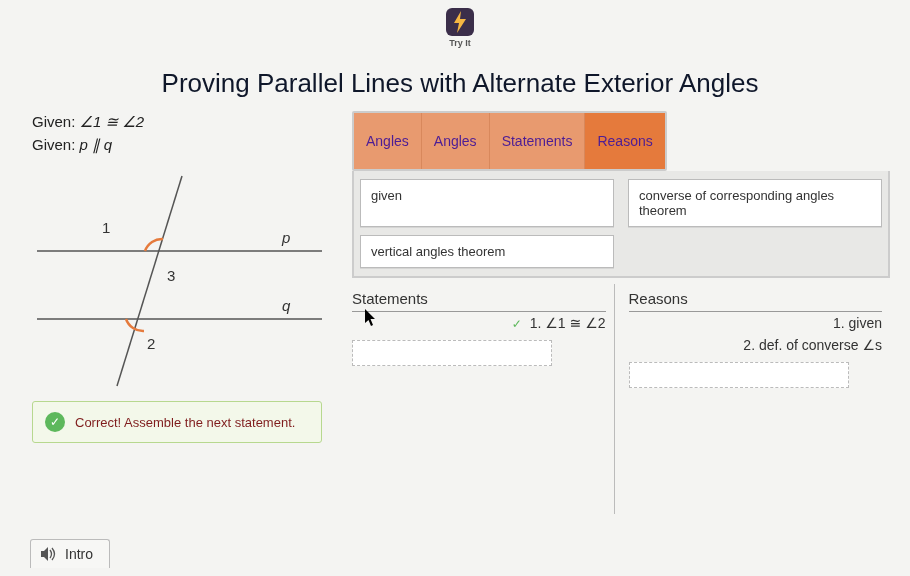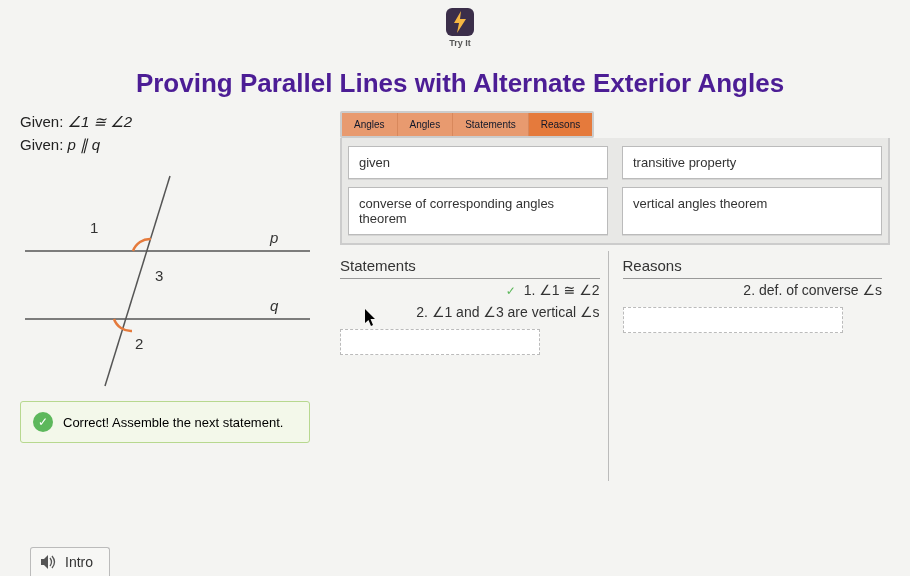--- a/index.html
+++ b/index.html
@@ -29,29 +29,29 @@
     height: 28px;
     margin: 0 auto 2px;
     background: #3b2e4a;
     border-radius: 6px;
     position: relative;
   }
   .tryit-icon svg { position:absolute; top:3px; left:6px; }
   .tryit-label { font-size: 9px; color:#555; font-weight:bold; }
   .title {
     font-size: 26px;
-    font-weight: bold;
-    color: #4c1d95;
+    font-weight: normal;
+    color: #0f172a;
   }
   .content {
     display: flex;
     padding: 4px 20px 0 20px;
     gap: 10px;
   }
-  .left-col { width: 310px; position: relative; }
+  .left-col { width: 310px; position: relative; margin-left: 12px; }
   .given-prove { font-size: 15px; color:#222; line-height:1.5; }
   .given-prove .math { font-style: italic; }
   .diagram-box {
     margin-top: 15px;
     position: relative;
     height: 220px;
   }
   .diagram-box svg { display:block; }
   .feedback {
     margin-top: 10px;
@@ -63,32 +63,32 @@
     padding: 10px 12px;
     border-radius: 3px;
     width: 290px;
   }
   .feedback .chk {
     width: 20px; height: 20px; border-radius: 50%;
     background: #5db85c; color:#fff; font-size:12px;
     display:flex; align-items:center; justify-content:center;
     flex-shrink:0;
   }
-  .feedback .msg { font-size: 13px; color:#000000; }
+  .feedback .msg { font-size: 13px; color:#7f1d1d; }
   .right-col { flex: 1; }
   .tabs {
     display: flex;
     border: 2px solid #ccc;
     background: #e8e8e6;
     border-radius: 2px;
   }
   .tab {
-    padding: 6px 12px;
-    font-size: 10px;
-    color: #0f172a;
+    padding: 20px 12px;
+    font-size: 14px;
+    color: #4c1d95;
     background: #e89a6f;
     border-right: 1px solid #d8885c;
     cursor: pointer;
   }
   .tab.active {
     background: #e57a3c;
   }
   .tab:last-child { border-right:none; }
   .tiles-panel {
     border: 2px solid #ccc;
@@ -145,21 +145,21 @@
     position: absolute;
     left: 365px;
     top: 309px;
     font-size: 16px;
     color: #000;
     pointer-events:none;
   }
   .footer {
     position: absolute;
     left: 30px;
-    bottom: 0;
+    bottom: 8px;
   }
   .intro-btn {
     display: flex;
     align-items: center;
     gap: 6px;
     border: 1px solid #bbb;
     border-bottom: none;
     background: #f7f7f5;
     padding: 6px 16px 6px 10px;
     font-size: 14px;
@@ -222,41 +222,40 @@
     <div>
       <div class="tabs" style="display:inline-flex;">
         <div class="tab">Angles</div>
         <div class="tab">Angles</div>
         <div class="tab">Statements</div>
         <div class="tab active">Reasons</div>
       </div>
     </div>
     <div class="tiles-panel">
       <div class="tile">given</div>
-      <div class="tile">transitive property</div>
       <div class="tile">converse of corresponding angles theorem</div>
       <div class="tile">vertical angles theorem</div>
     </div>
 
     <div class="proof">
       <div class="proof-col" style="min-height:230px;">
         <div class="proof-head">Statements</div>
         <div class="proof-line">
           <span class="chkmark">✓</span>
           <span>1.</span>
           <span>∠1 ≅ ∠2</span>
         </div>
-        <div class="proof-line" style="padding-left:18px;">
-          <span>2.</span>
-          <span>∠1 and ∠3 are vertical ∠s</span>
-        </div>
         <div class="drop"></div>
       </div>
       <div class="proof-col">
         <div class="proof-head">Reasons</div>
+        <div class="proof-line">
+          <span>1.</span>
+          <span>given</span>
+        </div>
         <div class="proof-line">
           <span>2.</span>
           <span>def. of converse ∠s</span>
         </div>
         <div class="drop" style="width:220px;"></div>
       </div>
     </div>
   </div>
 </div>
 

